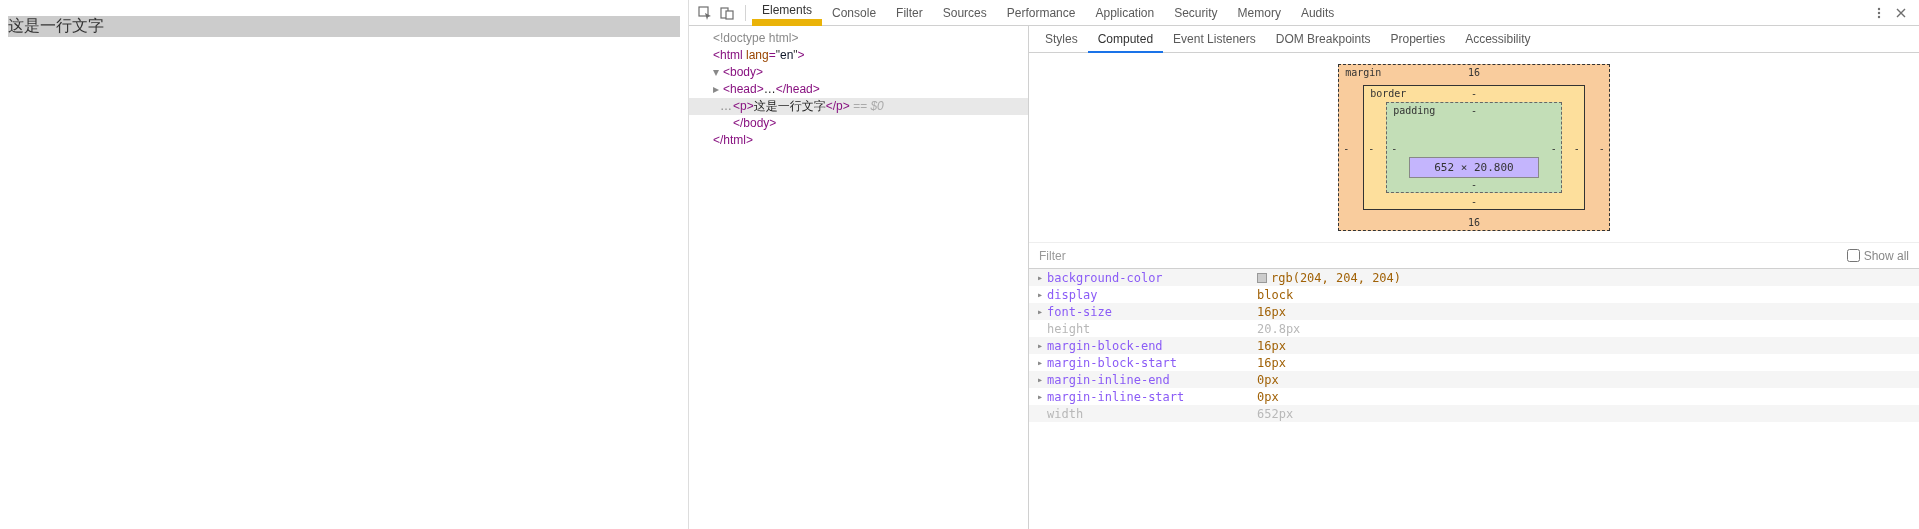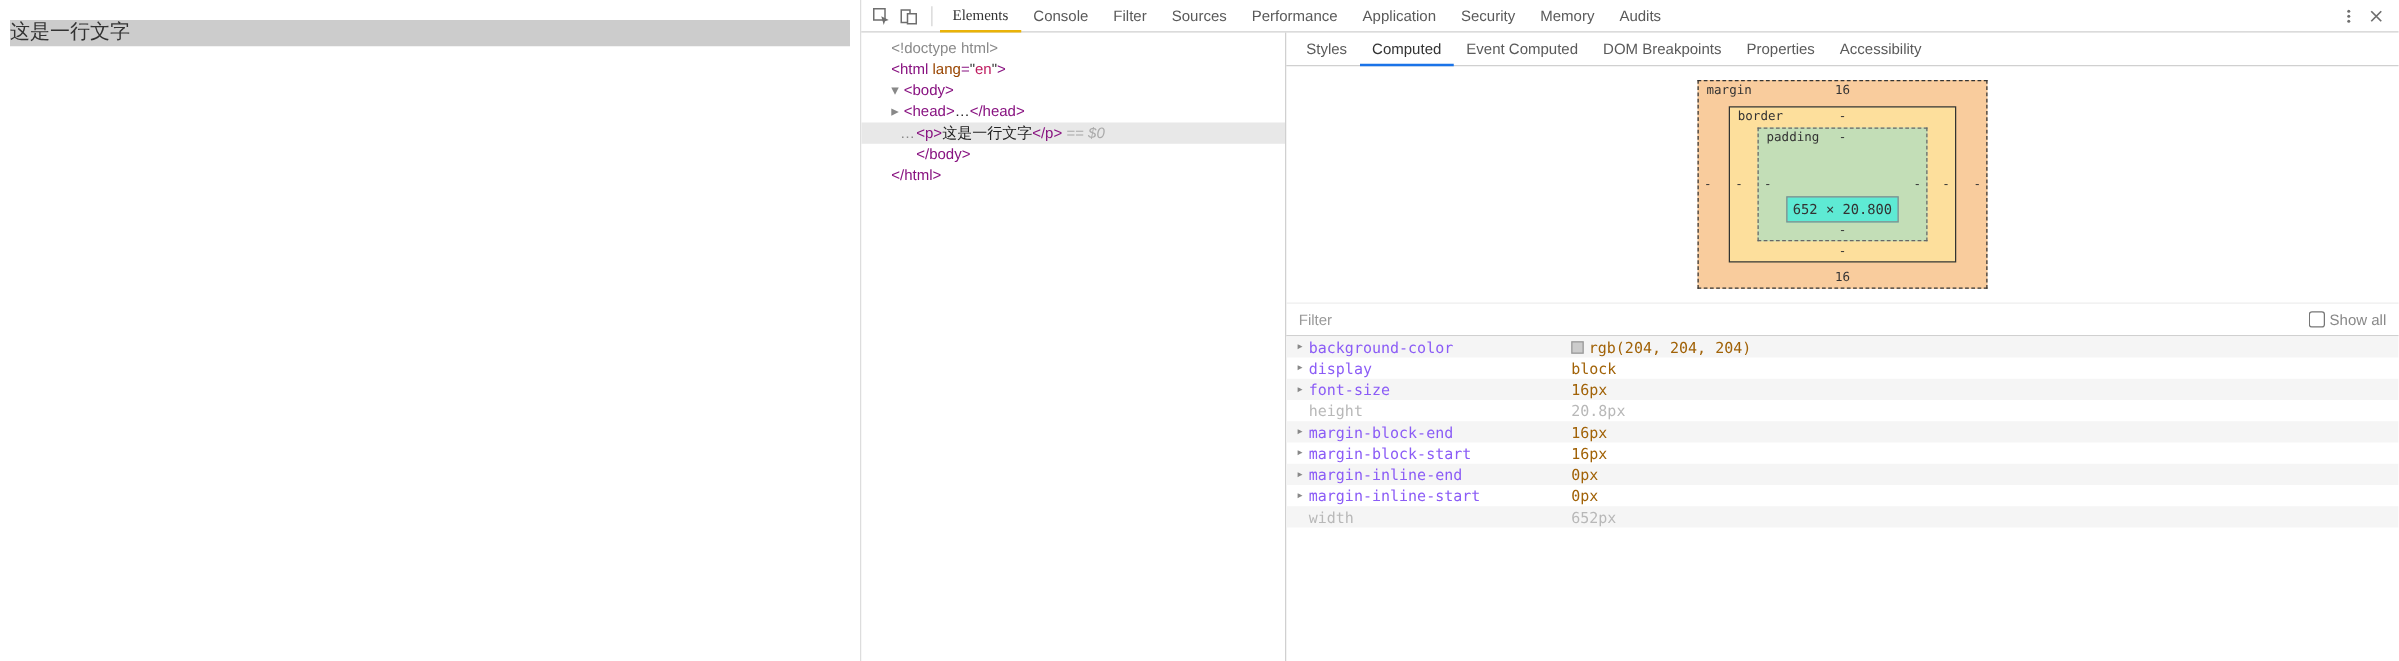--- a/index.html
+++ b/index.html
@@ -59,23 +59,22 @@
   }
   .dt-topbar .tab {
     padding: 0 10px;
     height: 26px;
     display: flex;
     align-items: center;
     cursor: default;
   }
   .dt-topbar .tab.active {
     color: #333;
-    border-bottom: 2px solid #eab308;
+    border-bottom: 7px solid #eab308;
     margin-bottom: -1px;
-    font-family: Liberation Serif, serif;
   }
   .dt-topbar .spacer { flex: 1; }
   .dt-body {
     flex: 1;
     display: flex;
     min-height: 0;
   }
   .dom-panel {
     width: 340px;
     border-right: 1px solid #d0d0d0;
@@ -94,21 +93,21 @@
   }
   .dom-panel .gutter {
     display: inline-block;
     width: 14px;
     color: #888;
     text-align: center;
   }
   .t-gray { color: #8a8a8a; }
   .t-tag { color: #881280; }
   .t-attr-name { color: #994500; }
-  .t-attr-val { color: #be185d; }
+  .t-attr-val { color: #0f172a; }
   .t-text { color: #222; }
   .t-badge { color: #aaa; font-style: italic; }
 
   .styles-panel {
     flex: 1;
     display: flex;
     flex-direction: column;
     min-width: 0;
   }
   .styles-tabs {
@@ -156,23 +155,23 @@
     position: relative;
   }
   .bm-padding {
     border: 1px dashed #666;
     background: #c3deb7;
     padding: 14px 22px;
     position: relative;
   }
   .bm-content {
     border: 1px solid #888;
-    background: #5eead4;
-    color: #333;
-    padding: 3px 4px;
+    background: #c4b5fd;
+    color: #333;
+    padding: 3px 24px;
     font-size: 11px;
     white-space: nowrap;
     margin-top: 40px;
   }
   .bm-label {
     position: absolute;
     top: 2px;
     left: 6px;
     font-size: 10px;
   }
@@ -280,21 +279,21 @@
       <div class="line" style="padding-left:20px"><span class="gutter">▸</span><span class="t-tag">&lt;head&gt;</span><span class="t-text">…</span><span class="t-tag">&lt;/head&gt;</span></div>
       <div class="line sel" style="padding-left:30px"><span class="gutter">…</span><span class="t-tag">&lt;p&gt;</span><span class="t-text">这是一行文字</span><span class="t-tag">&lt;/p&gt;</span> <span class="t-badge">== $0</span></div>
       <div class="line" style="padding-left:30px"><span class="gutter"></span><span class="t-tag">&lt;/body&gt;</span></div>
       <div class="line" style="padding-left:10px"><span class="gutter"></span><span class="t-tag">&lt;/html&gt;</span></div>
     </div>
 
     <div class="styles-panel">
       <div class="styles-tabs">
         <span class="stab">Styles</span>
         <span class="stab active">Computed</span>
-        <span class="stab">Event Computed</span>
+        <span class="stab">Event Listeners</span>
         <span class="stab">DOM Breakpoints</span>
         <span class="stab">Properties</span>
         <span class="stab">Accessibility</span>
       </div>
 
       <div class="box-model-wrap">
         <div class="bm-margin">
           <span class="bm-label">margin</span>
           <span class="bm-val-top">16</span>
           <span class="bm-val-bot">16</span>

